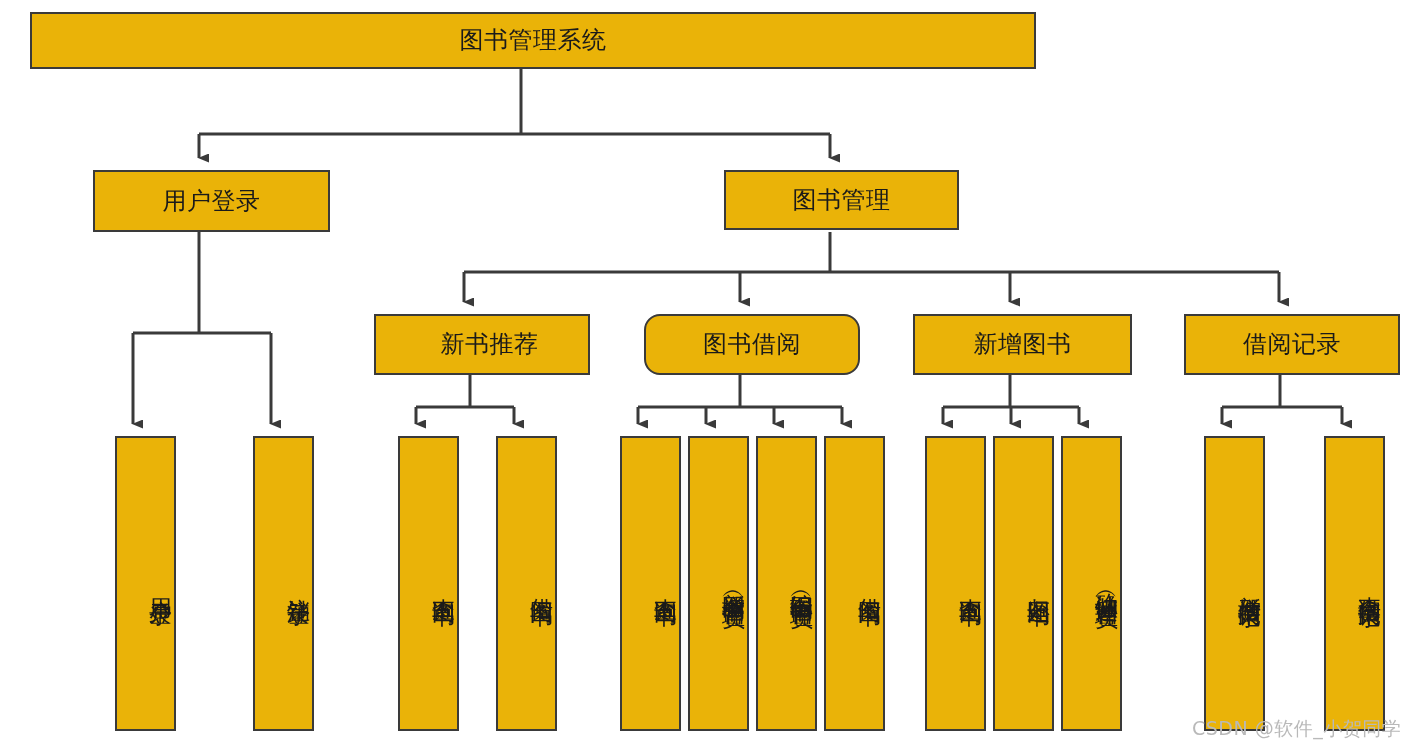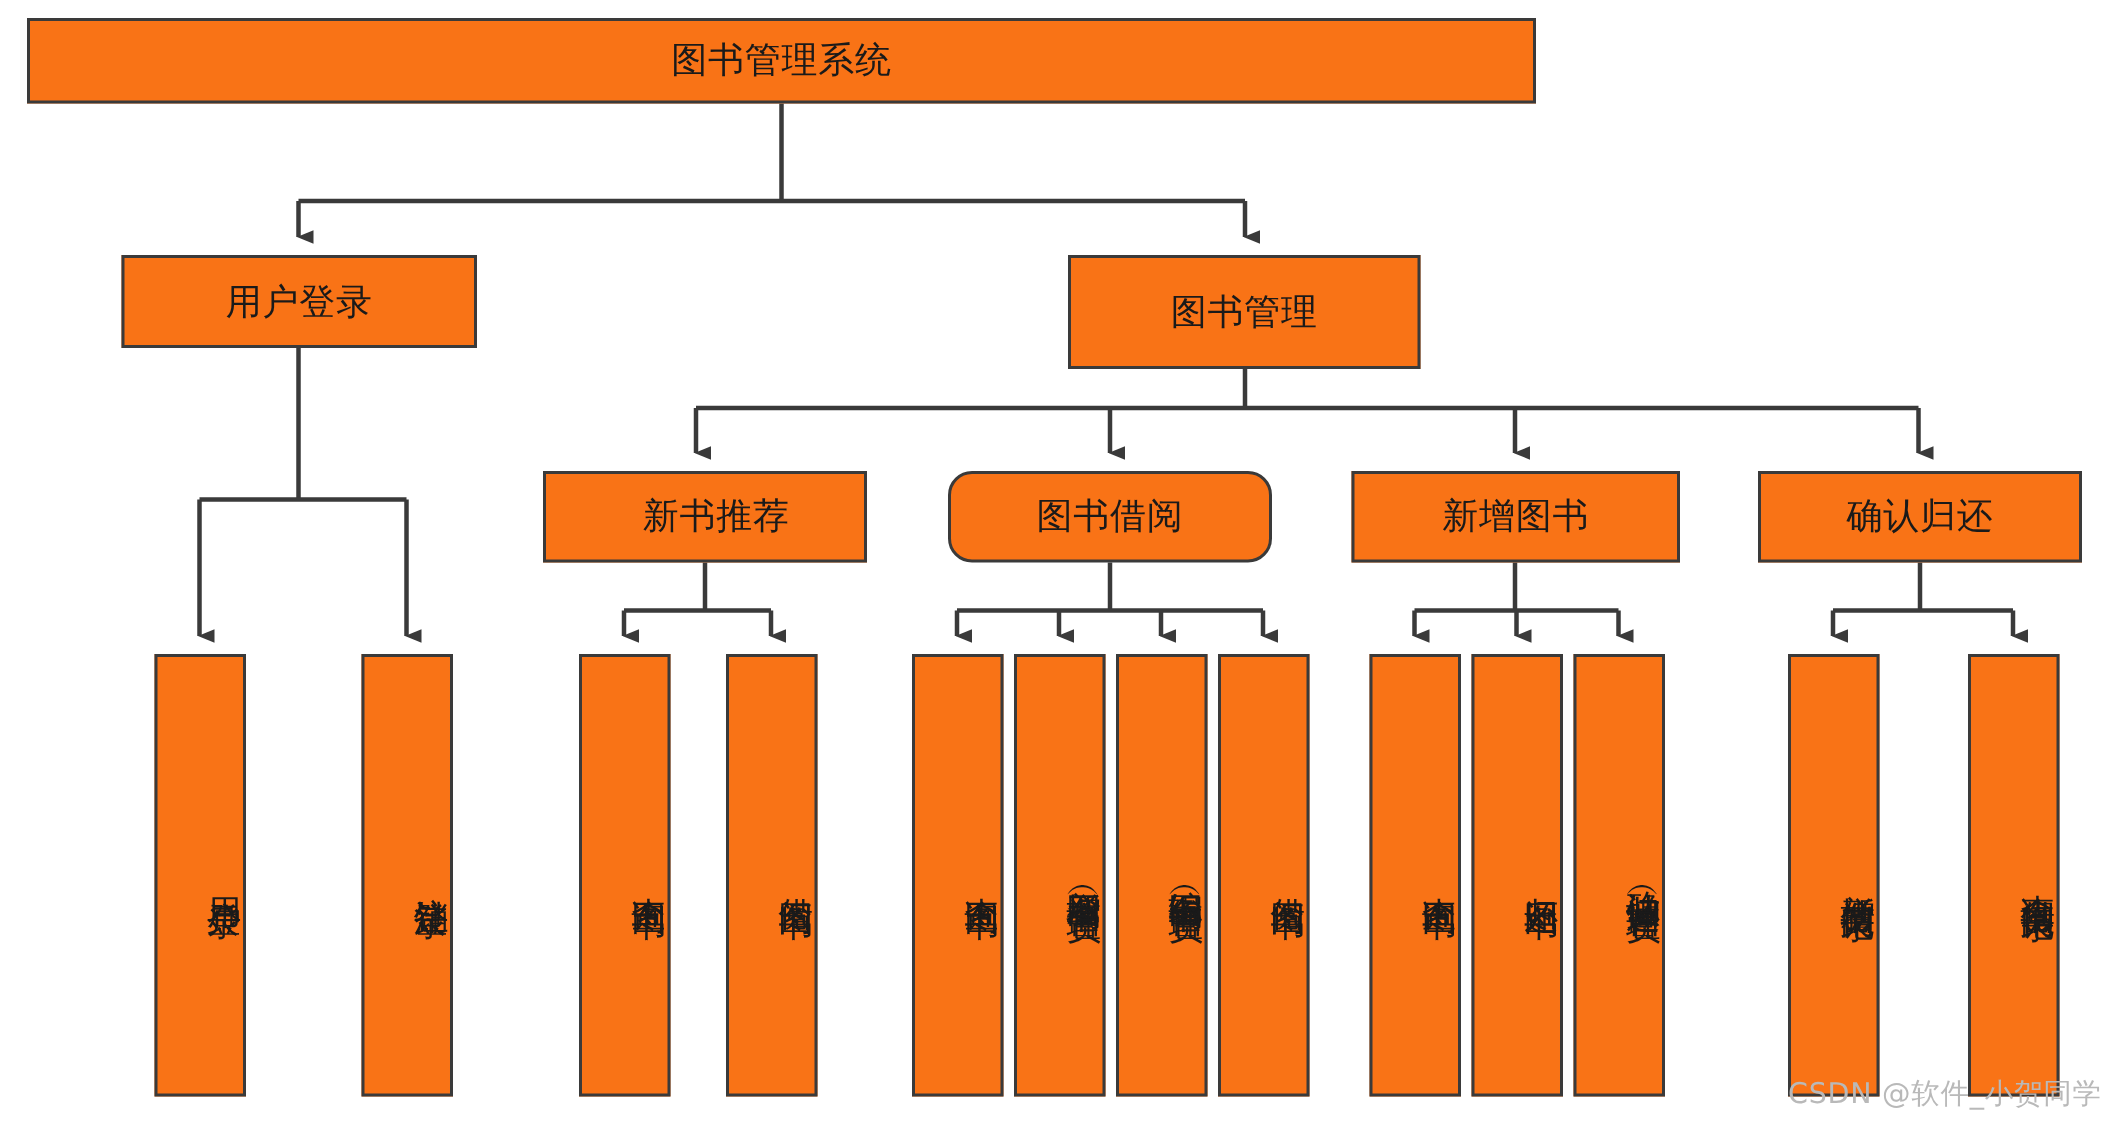--- a/index.html
+++ b/index.html
@@ -21,25 +21,26 @@
     position: absolute;
     top: 0;
     left: 0;
     width: 1405px;
     height: 747px;
   }
   .node-box {
     position: absolute;
     box-sizing: border-box;
     border: 2.5px solid #3a3a3a;
-    background: #f97316;
+    background: #eab308;
     display: flex;
     align-items: center;
     justify-content: center;
     color: #1a1a1a;
+    margin-left: 12px;
   }
   .node-box.horizontal {
     font-size: 24px;
     line-height: 1.1;
     letter-spacing: 0.5px;
   }
   .node-box.vertical {
     writing-mode: vertical-rl;
     text-orientation: upright;
     font-size: 23px;
@@ -117,34 +118,34 @@
     </g>
   </svg>
 
   <div id="nodes-layer">
       <div class="node-box horizontal" style="left: 18px; top: 12px; width: 1006px; height: 57px;">
         <span class="node-label">图书管理系统</span>
       </div>
       <div class="node-box horizontal" style="left: 81px; top: 170px; width: 237px; height: 62px;">
         <span class="node-label">用户登录</span>
       </div>
-      <div class="node-box horizontal" style="left: 712px; top: 170px; width: 235px; height: 76px;">
+      <div class="node-box horizontal" style="left: 712px; top: 170px; width: 235px; height: 60px;">
         <span class="node-label">图书管理</span>
       </div>
       <div class="node-box horizontal" style="left: 362px; top: 314px; width: 216px; height: 61px; padding-left: 15px;">
         <span class="node-label">新书推荐</span>
       </div>
       <div class="node-box horizontal" style="left: 632px; top: 314px; width: 216px; height: 61px; border-radius: 16px;">
         <span class="node-label">图书借阅</span>
       </div>
       <div class="node-box horizontal" style="left: 901px; top: 314px; width: 219px; height: 61px;">
         <span class="node-label">新增图书</span>
       </div>
       <div class="node-box horizontal" style="left: 1172px; top: 314px; width: 216px; height: 61px;">
-        <span class="node-label">确认归还</span>
+        <span class="node-label">借阅记录</span>
       </div>
       <div class="node-box vertical" style="left: 103px; top: 436px; width: 61px; height: 295px;">
         <span class="node-label">用户登录</span>
       </div>
       <div class="node-box vertical" style="left: 241px; top: 436px; width: 61px; height: 295px;">
         <span class="node-label">注销登录</span>
       </div>
       <div class="node-box vertical" style="left: 386px; top: 436px; width: 61px; height: 295px;">
         <span class="node-label">查询图书</span>
       </div>

